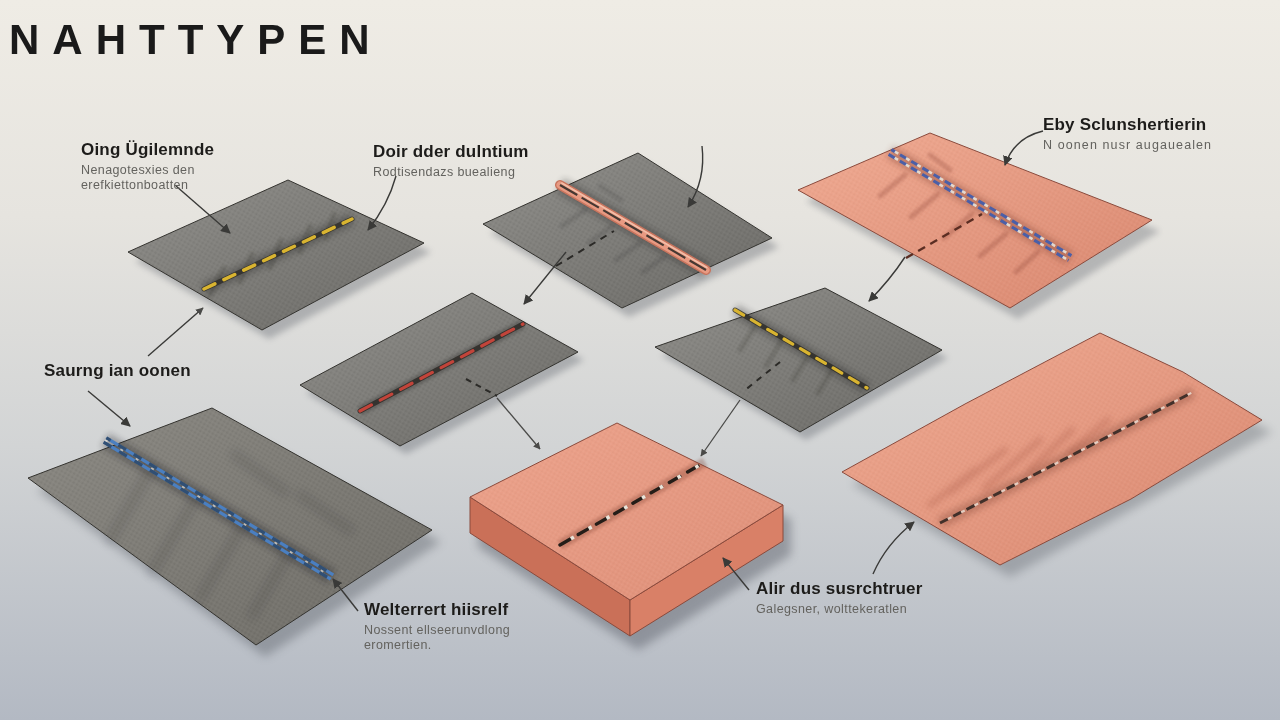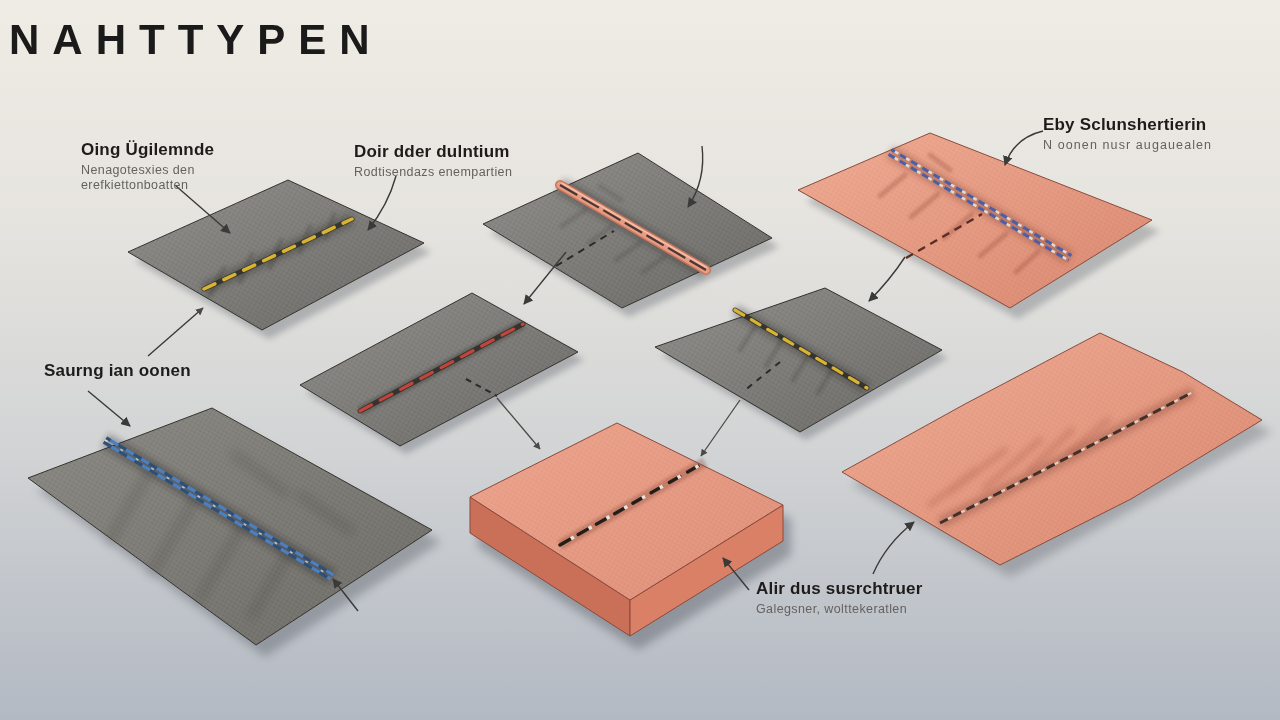--- a/index.html
+++ b/index.html
@@ -221,35 +221,40 @@
       <path d="M740,400 L701,456" stroke="#4a4a48" stroke-width="1.3" fill="none" marker-end="url(#arrowHeadS)"></path>
     </g>
   </svg>
 
   <div class="label" style="left:81px;top:140px">
     <div class="lt">Oing Ügilemnde</div>
     <div class="ls">Nenagotesxies den</div>
     <div class="ls">erefkiettonboatten</div>
   </div>
 
-  <div class="label" style="left:354px;top:142px">
+  <div class="label" style="left:373px;top:142px">
     <div class="lt">Doir dder dulntium</div>
-    <div class="ls">Rodtisendazs enempartien</div>
+    <div class="ls">Rodtisendazs buealieng</div>
   </div>
 
 
   <div class="label wide" style="left:1043px;top:115px">
     <div class="lt">Eby Sclunshertierin</div>
     <div class="ls">N oonen nusr augauealen</div>
   </div>
 
 
   <div class="label" style="left:44px;top:361px">
     <div class="lt">Saurng ian oonen</div>
   </div>
 
+  <div class="label" style="left:364px;top:600px">
+    <div class="lt">Welterrert hiisrelf</div>
+    <div class="ls">Nossent ellseerunvdlong</div>
+    <div class="ls">eromertien.</div>
+  </div>
 
   <div class="label" style="left:756px;top:579px">
     <div class="lt">Alir dus susrchtruer</div>
     <div class="ls">Galegsner, wolttekeratlen</div>
   </div>
 
 </div>
 
 </body></html>

